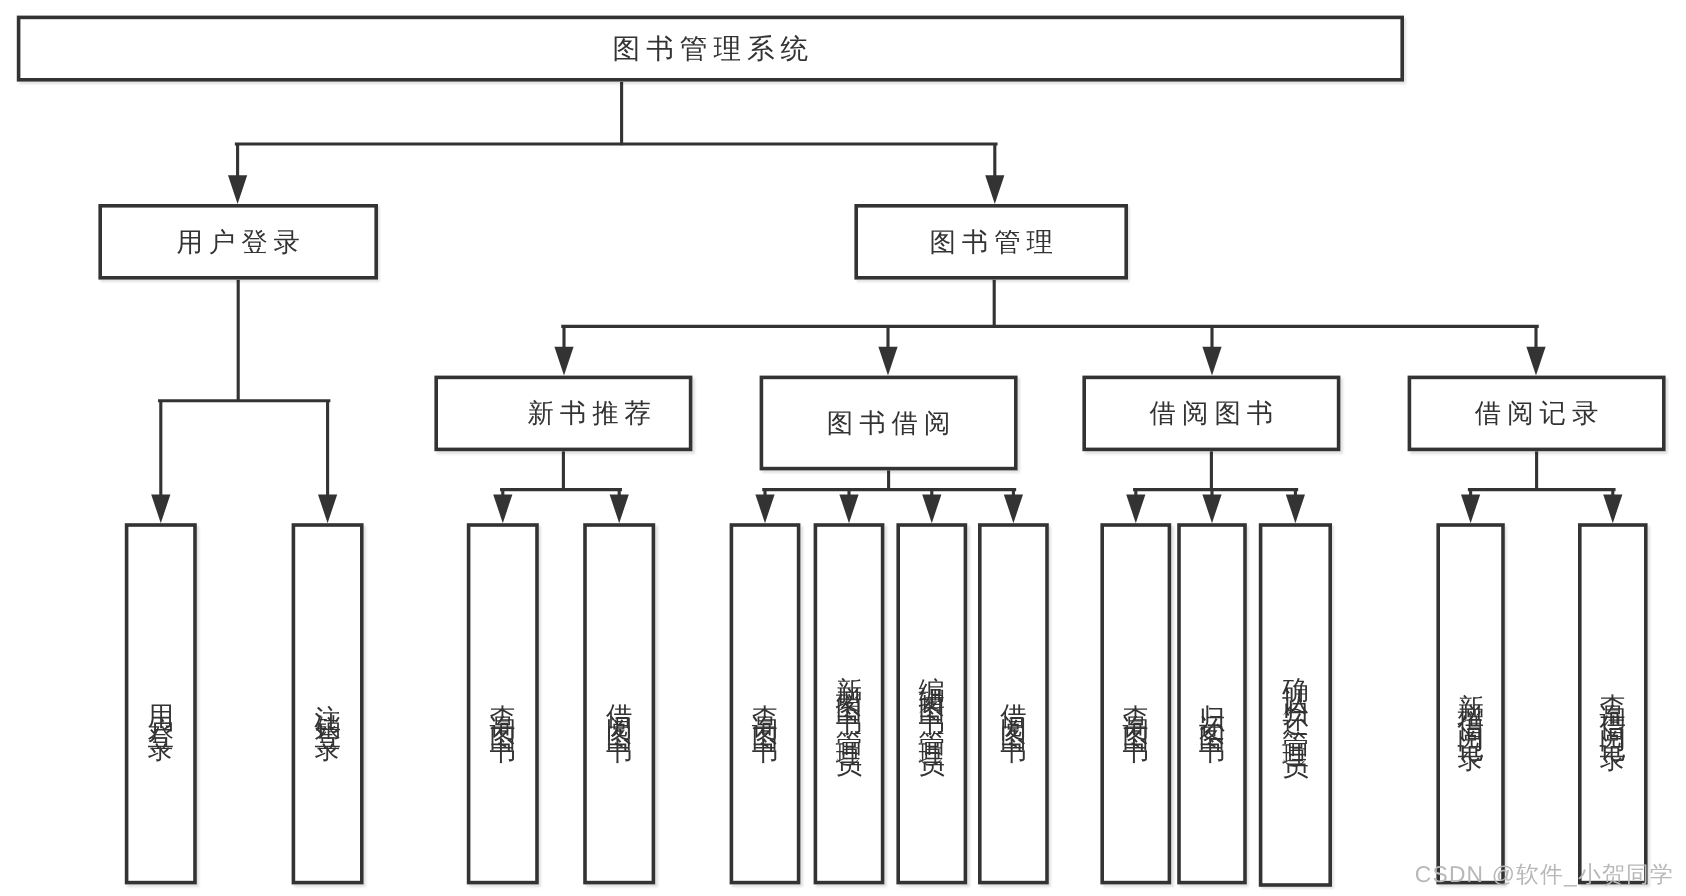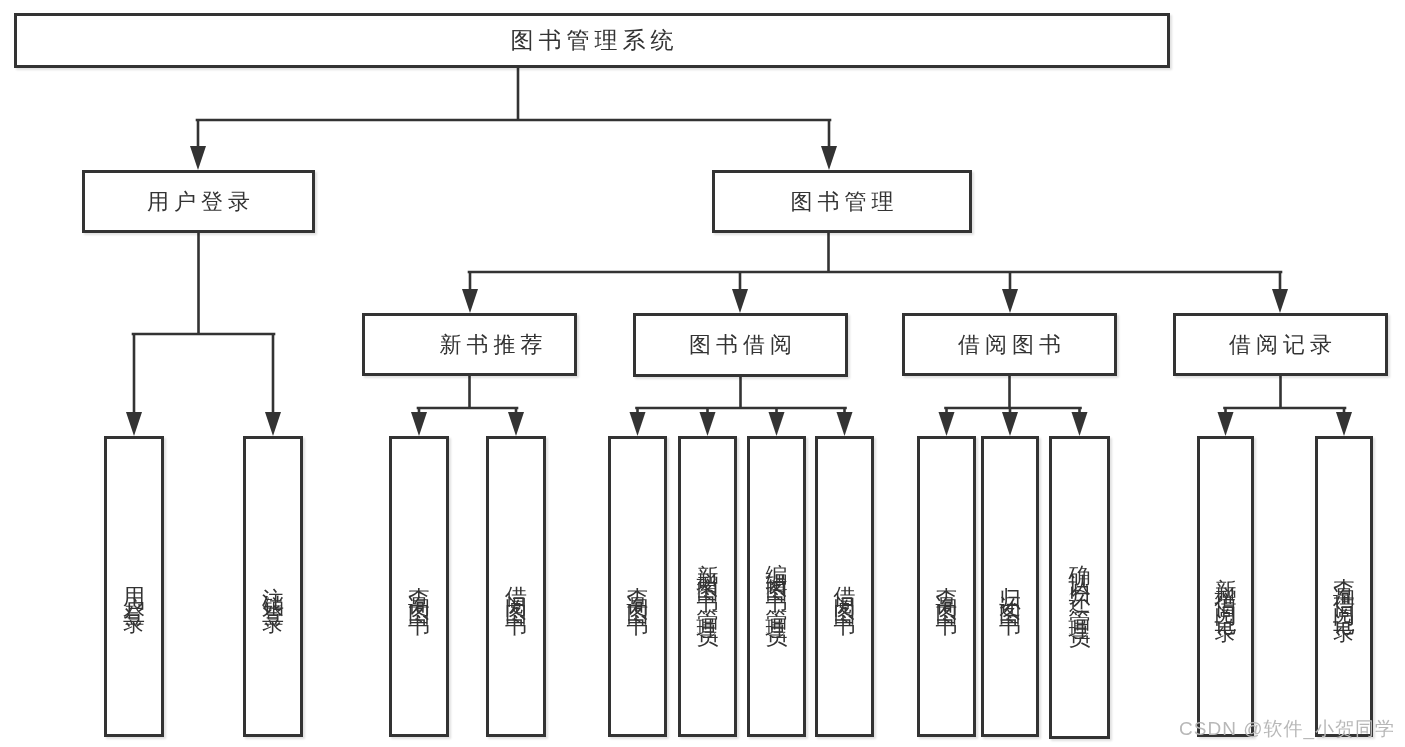--- a/index.html
+++ b/index.html
@@ -107,24 +107,24 @@
       <polygon points="1071.5,412 1087.5,412 1079.5,436" fill="#333333"></polygon>
       <line x1="1225.5" y1="408" x2="1225.5" y2="420" stroke="#333333" stroke-width="2.6"></line>
       <polygon points="1217.5,412 1233.5,412 1225.5,436" fill="#333333"></polygon>
       <line x1="1344" y1="408" x2="1344" y2="420" stroke="#333333" stroke-width="2.6"></line>
       <polygon points="1336,412 1352,412 1344,436" fill="#333333"></polygon>
     </svg>
 
   <div class="box hbox root-box" style="left:14px; top:13px; width:1156px; height:55px;">图书管理系统</div>
 
   <div class="box hbox" style="left:82px; top:170px; width:233px; height:63px;">用户登录</div>
-  <div class="box hbox" style="left:712px; top:170px; width:260px; height:63px;">图书管理</div>
+  <div class="box hbox" style="left:712px; top:170px; width:228px; height:63px;">图书管理</div>
 
   <div class="box hbox" style="left:362px; top:313px; width:215px; height:63px;padding-left:48px;">新书推荐</div>
-  <div class="box hbox" style="left:633px; top:313px; width:215px; height:64px;text-align:right;">图书借阅</div>
+  <div class="box hbox" style="left:633px; top:313px; width:215px; height:79px;text-align:right;">图书借阅</div>
   <div class="box hbox" style="left:902px; top:313px; width:215px; height:63px;">借阅图书</div>
   <div class="box hbox" style="left:1173px; top:313px; width:215px; height:63px;">借阅记录</div>
 
   <div class="box vbox" style="left:104px; top:436px; width:60px; height:301px;">用户登录</div>
   <div class="box vbox" style="left:243px; top:436px; width:60px; height:301px;">注销登录</div>
 
   <div class="box vbox" style="left:389px; top:436px; width:60px; height:301px;">查询图书</div>
   <div class="box vbox" style="left:486px; top:436px; width:60px; height:301px;">借阅图书</div>
 
   <div class="box vbox" style="left:608px; top:436px; width:59px; height:301px;">查询图书</div>

